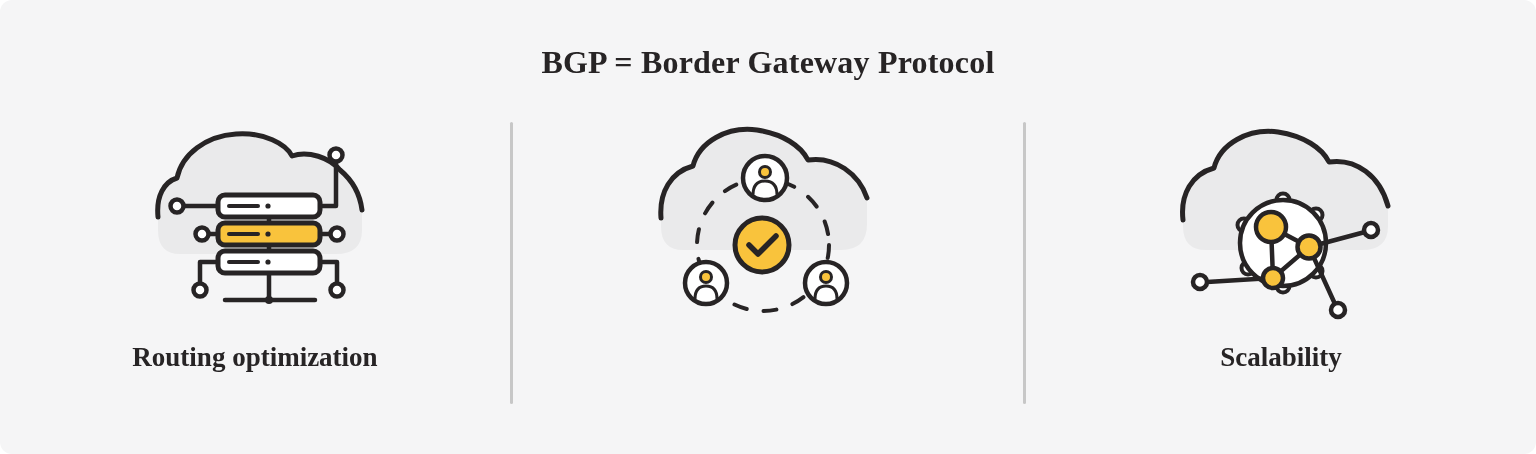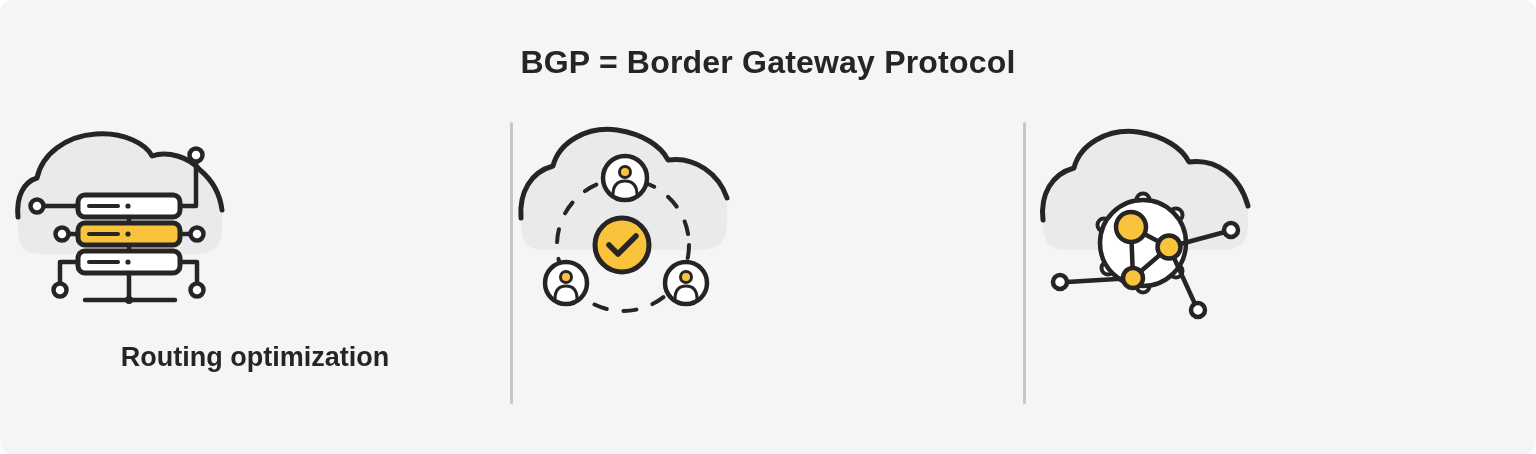--- a/index.html
+++ b/index.html
@@ -17,20 +17,21 @@
     background: var(--page);
     font-family: "Liberation Sans", sans-serif;
   }
   .board {
     position: relative;
     width: 1536px;
     height: 454px;
     background: var(--background);
     border-radius: 12px;
     overflow: hidden;
+    font-family: Liberation Serif, serif;
   }
   .title {
     position: absolute;
     top: 44px;
     left: 0;
     width: 100%;
     margin: 0;
     text-align: center;
     font-size: 32px;
     font-weight: 700;
@@ -42,20 +43,21 @@
     top: 120px;
     left: 0;
     width: 100%;
     display: flex;
     align-items: flex-start;
   }
   .feature {
     flex: 1;
     display: flex;
     flex-direction: column;
+    align-items: center;
   }
   .divider {
     width: 3px;
     height: 282px;
     margin-top: 2px;
     background: var(--divider);
     border-radius: 2px;
     flex: 0 0 auto;
   }
   .icon-wrap { height: 200px; }
@@ -185,16 +187,17 @@
             <circle class="sk-w" cx="172" cy="190" r="7"></circle>
           </g>
           <g stroke-width="4.5">
             <path class="sk" d="M105 107 L143 127 M105 107 L107 158 M143 127 L107 158"></path>
             <circle class="sk-y" cx="105" cy="107" r="15"></circle>
             <circle class="sk-y" cx="143" cy="127" r="11.5"></circle>
             <circle class="sk-y" cx="107" cy="158" r="10"></circle>
           </g>
         </svg>
       </div>
+      <p class="label">Scalability</p>
     </section>
 
   </div>
 </div>
 
 </body></html>

